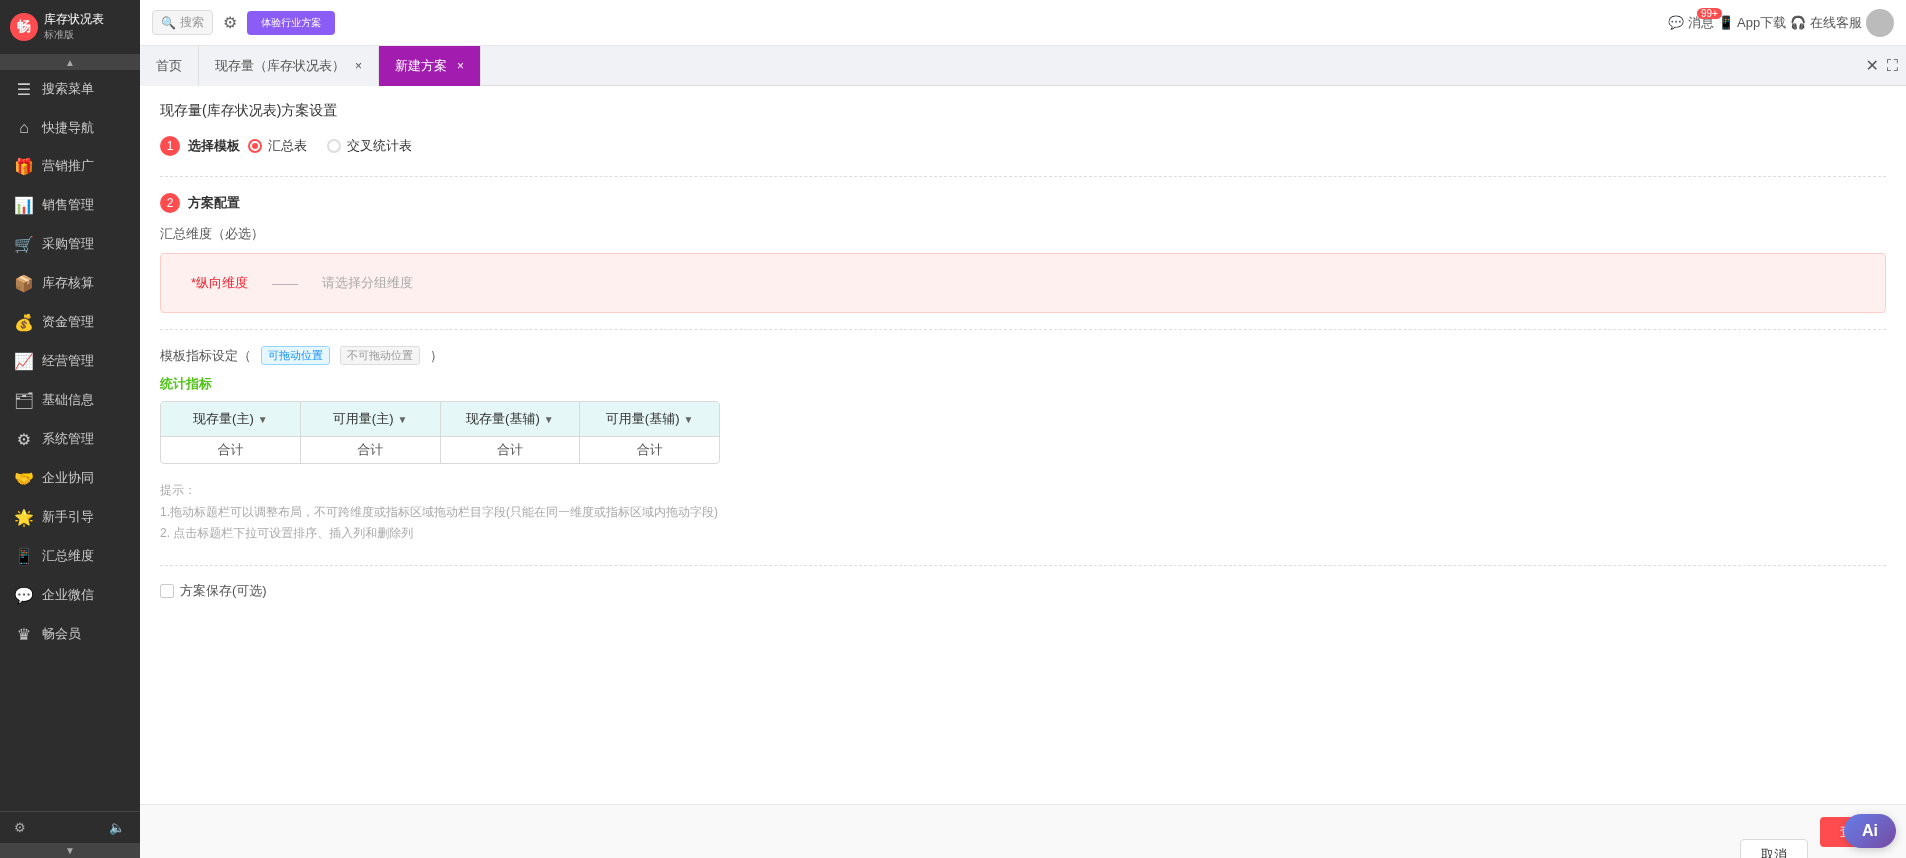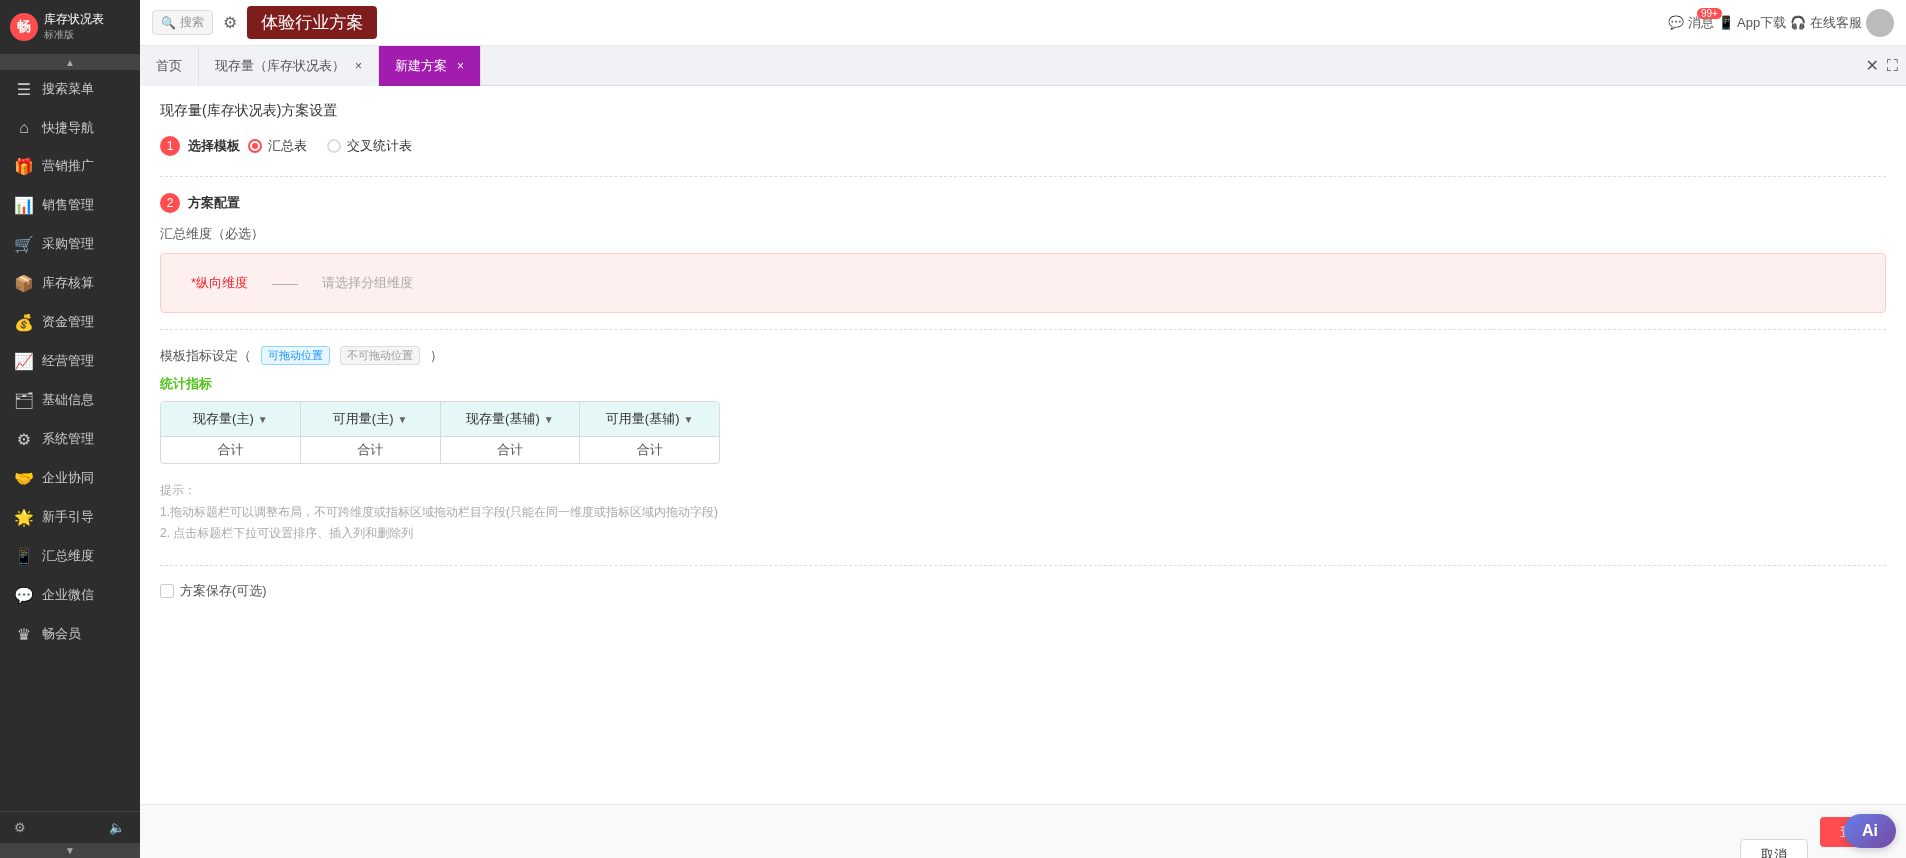--- a/index.html
+++ b/index.html
@@ -52,22 +52,22 @@
       display: flex; align-items: center; padding: 0 12px; gap: 10px;
       flex-shrink: 0;
     }
     .topbar-search {
       display: flex; align-items: center; gap: 4px;
       background: #f5f5f5; border: 1px solid #ddd; border-radius: 4px;
       padding: 3px 8px; font-size: 12px; color: #999;
     }
     .topbar-settings { font-size: 16px; color: #666; cursor: pointer; }
     .topbar-btn-trial {
-      background: #7f1d1d; color: white; border: none; border-radius: 4px;
-      padding: 5px 14px; font-size: 17px; cursor: pointer;
+      background: #8b5cf6; color: white; border: none; border-radius: 4px;
+      padding: 5px 14px; font-size: 10px; cursor: pointer;
     }
     .topbar-right { margin-left: auto; display: flex; align-items: center; gap: 4px; color: #555; font-size: 13px; }
     .topbar-badge { position: relative; display: inline-block; }
     .badge { background: #ff4d4f; color: white; border-radius: 8px; font-size: 10px; padding: 0 4px; position: absolute; top: -6px; right: -8px; }
     .topbar-avatar { width: 28px; height: 28px; border-radius: 50%; background: #bbb; }
 
     
     .tabs-bar {
       height: 40px; background: #f0f2f5; display: flex; align-items: center; padding: 0 0;
       border-bottom: 1px solid #ddd; flex-shrink: 0;

